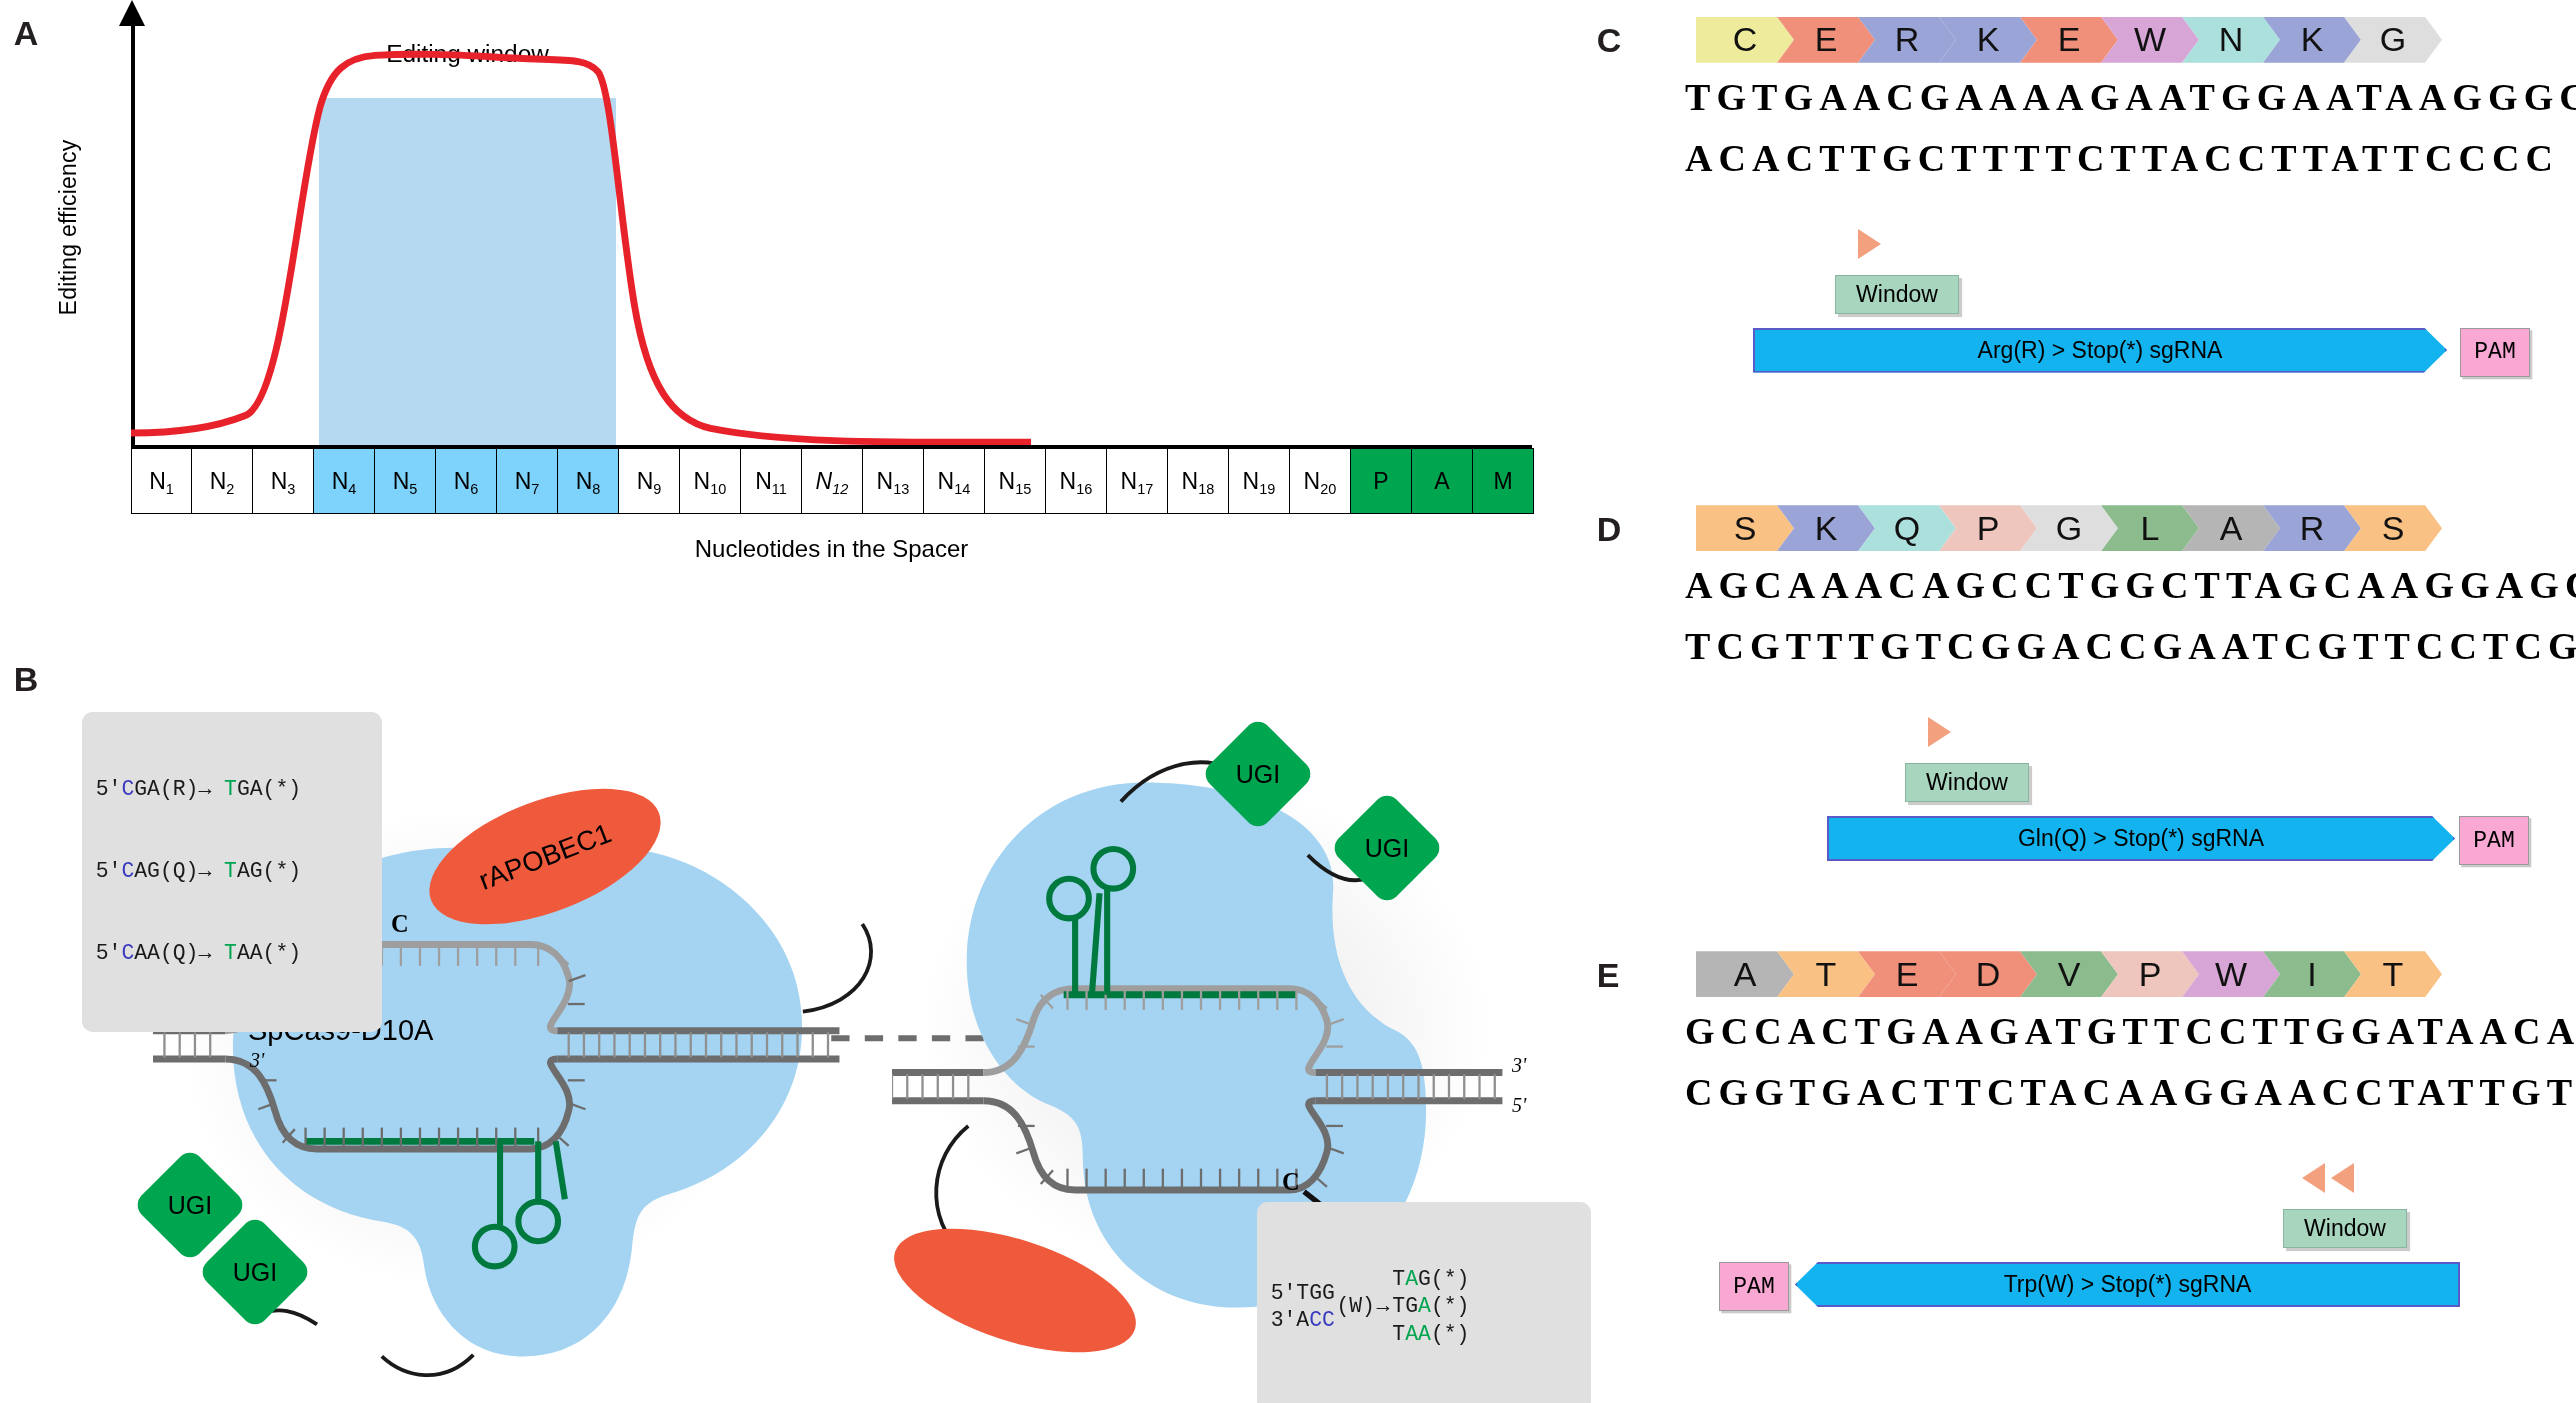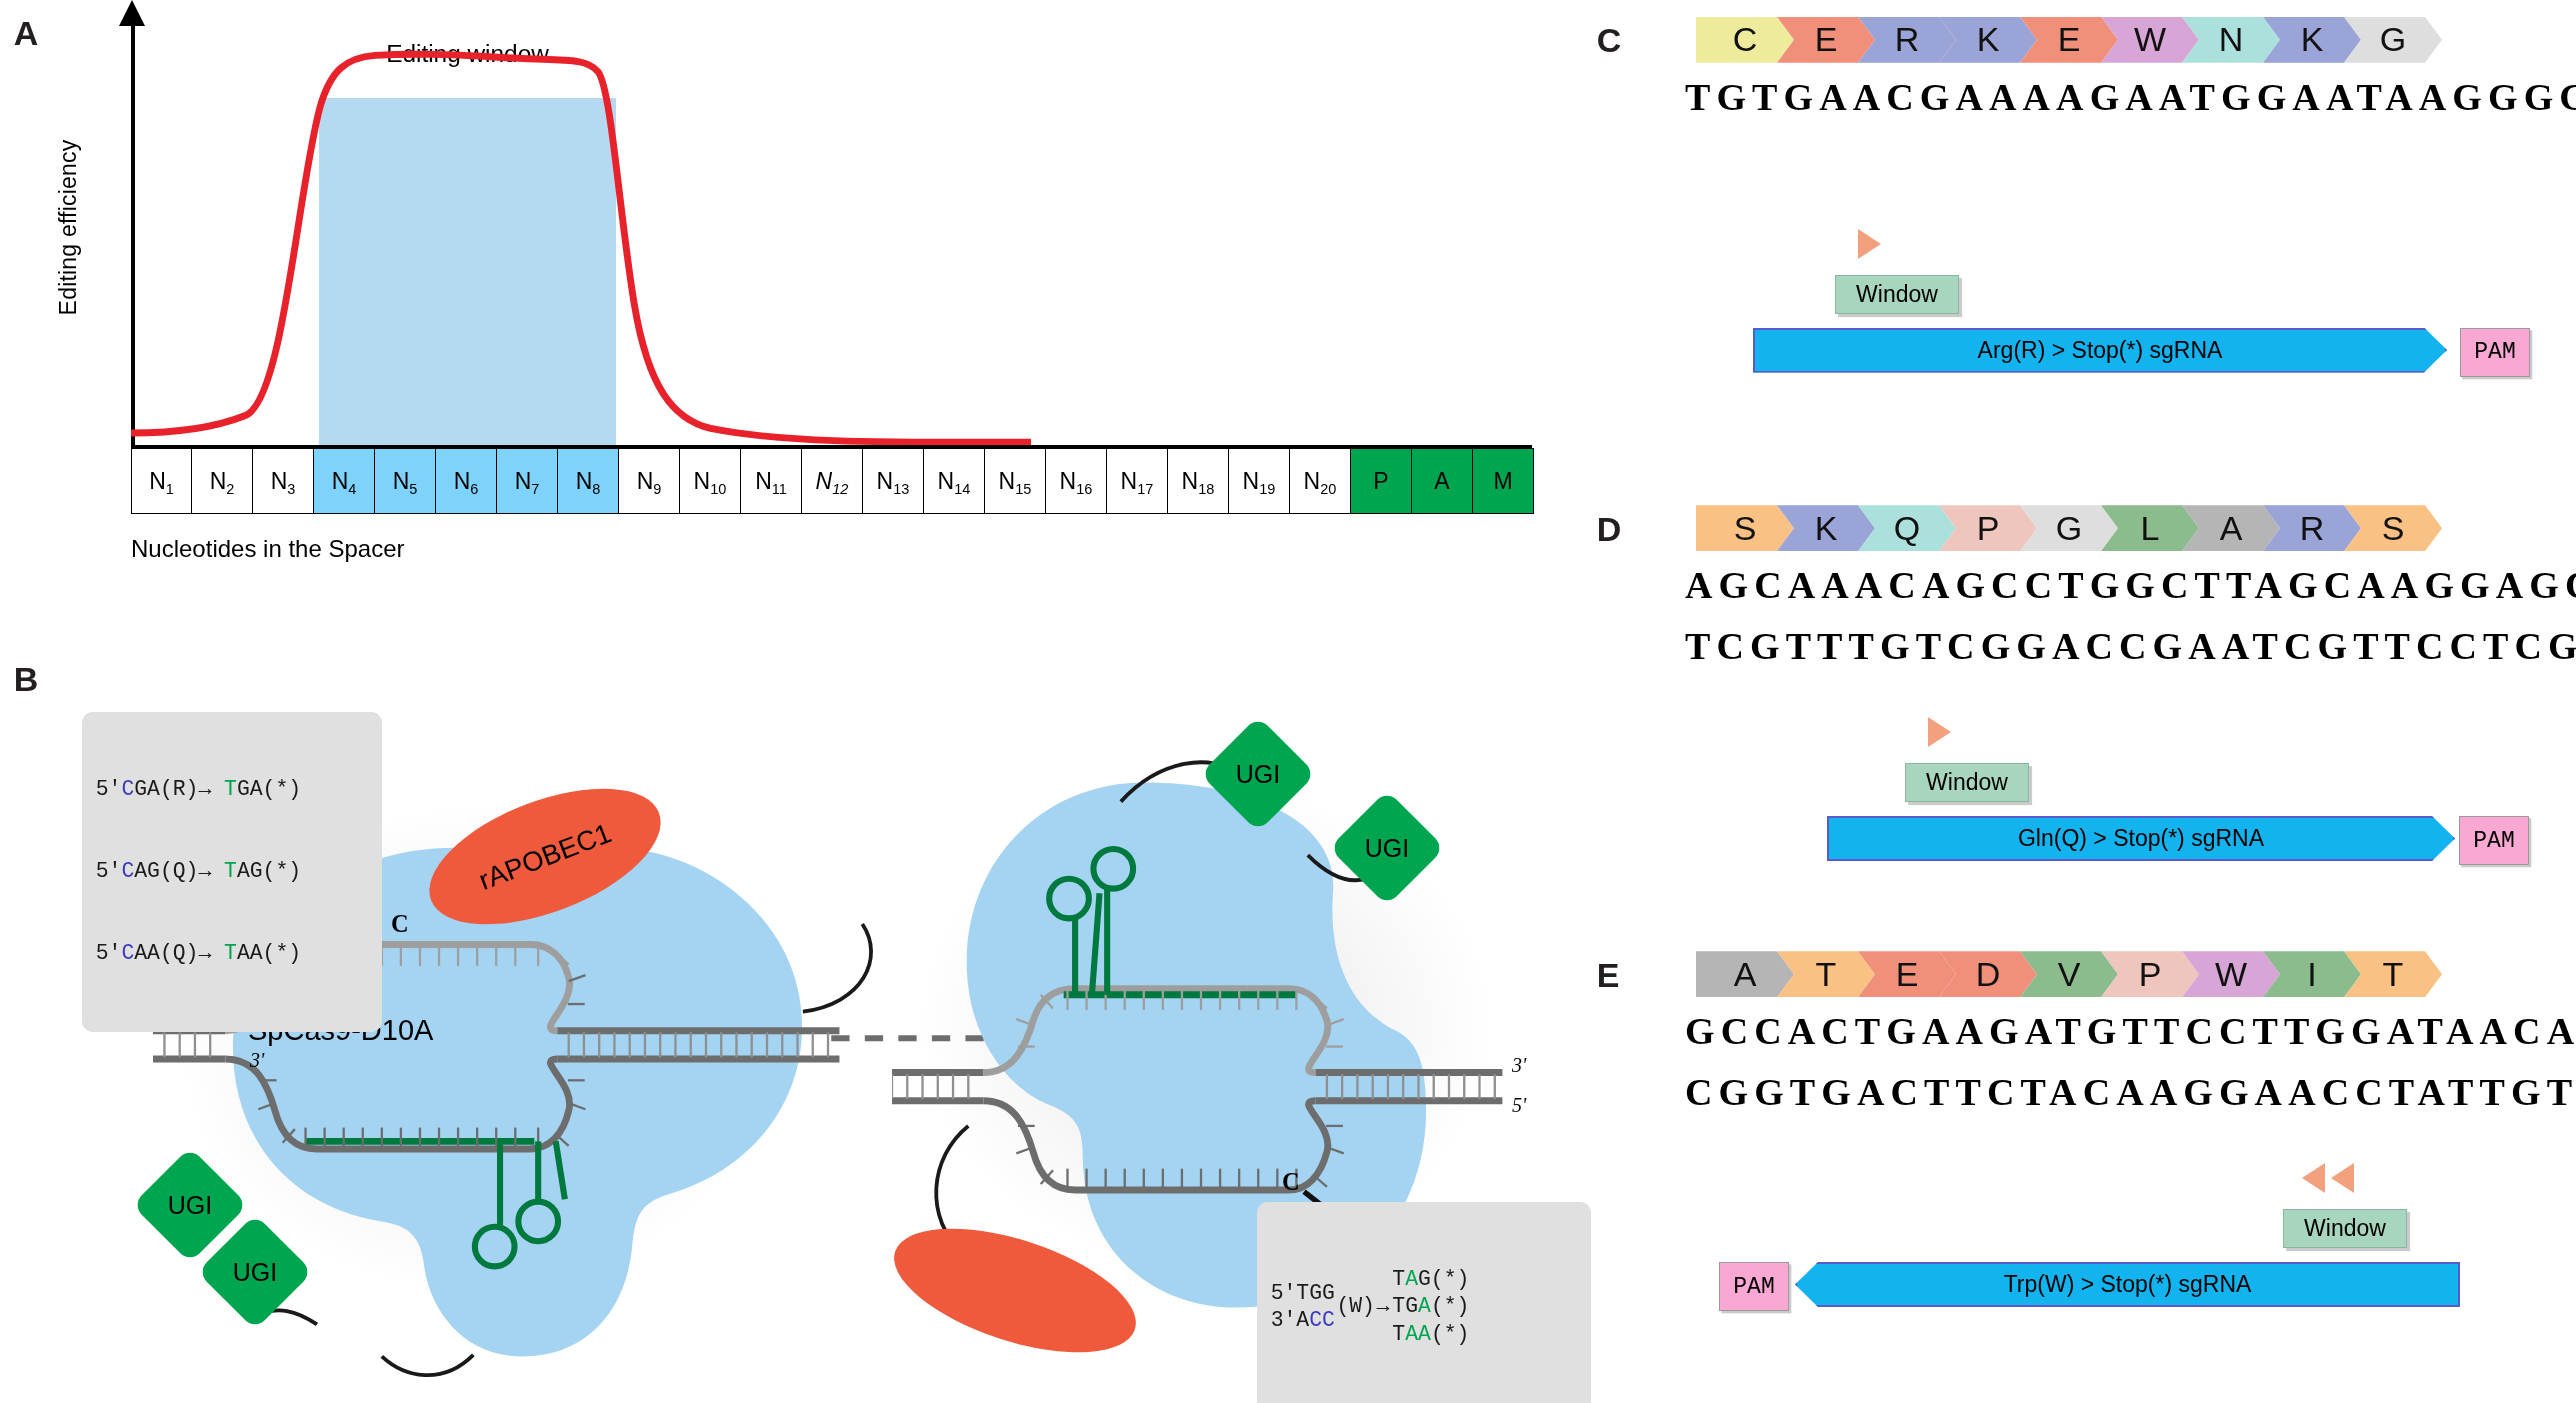--- a/index.html
+++ b/index.html
@@ -24,21 +24,21 @@
   #aCurve{position:absolute;left:131px;top:15.3px;width:900px;height:431px;}
   #aBaseline{position:absolute;left:131px;top:445px;width:1401px;height:3.1px;background:#000;}
   #aBoxRow{position:absolute;left:131px;top:448px;height:66px;display:flex;}
   .nbox{border:1.5px solid #000;border-left:none;box-sizing:border-box;height:66px;
         display:flex;align-items:center;justify-content:center;background:#fff;
         font-size:23px;font-family:"Liberation Sans",sans-serif;}
   .nbox:first-child{border-left:1.5px solid #000;justify-content:center;}
   .nbox.blue{background:#7dd3fc;color:#000;}
   .nbox.green{background:#00a550;color:#000;font-weight:normal;}
   .nbox sub{font-size:14.5px;vertical-align:baseline;position:relative;top:5.3px;}
-  #aXLabel{position:absolute;left:131px;top:535px;width:1401px;font-size:24px;}
+  #aXLabel{position:absolute;left:131px;top:535px;width:1401px;text-align:center;font-size:24px;}
 
   
   #panelB{position:absolute;left:0;top:645px;width:1571px;height:759px;}
   .halo{position:absolute;border-radius:50%;
      background:radial-gradient(closest-side,rgba(215,215,215,.62),rgba(215,215,215,0) 72%);}
   .codonbox{position:absolute;background:#e0e0e0;border-radius:10.7px;
       font-family:"Liberation Mono",monospace;font-size:21.4px;line-height:1.28;
       padding:9.2px 13.7px;white-space:pre;color:#1a1a1a;}
   .cblue{color:#3b3bbf;}
   .cgreen{color:#00a550;}
@@ -458,20 +458,21 @@
         <div class="aa" style="background: rgb(240, 144, 122);">E</div>
         <div class="aa" style="background: rgb(155, 164, 214);">R</div>
         <div class="aa" style="background: rgb(155, 164, 214);">K</div>
         <div class="aa" style="background: rgb(240, 144, 122);">E</div>
         <div class="aa" style="background: rgb(215, 165, 214);">W</div>
         <div class="aa" style="background: rgb(172, 224, 221);">N</div>
         <div class="aa" style="background: rgb(155, 164, 214);">K</div>
         <div class="aa" style="background: rgb(222, 222, 222);">G</div>
       </div>
     <div class="dna" style="top:67px;">TGTGAACGAAAAGAATGGAATAAGGGG</div>
+    <div class="dna" style="top:128px;">ACACTTGCTTTTCTTACCTTATTCCCC</div>
     <div class="wtri right" style="left:252px;top:221px;"></div>
     <div class="windowbox" style="left:229px;top:267px;width:122px;">
       <span>Window</span>
     </div>
     <div class="sgbar fwd" style="left:147px;top:320px;width:690px;">
       <span>Arg(R) &gt; Stop(*) sgRNA</span>
     </div>
     <div class="pam" style="left:854px;top:320px;width:70px;">
       <span>PAM</span>
     </div>

